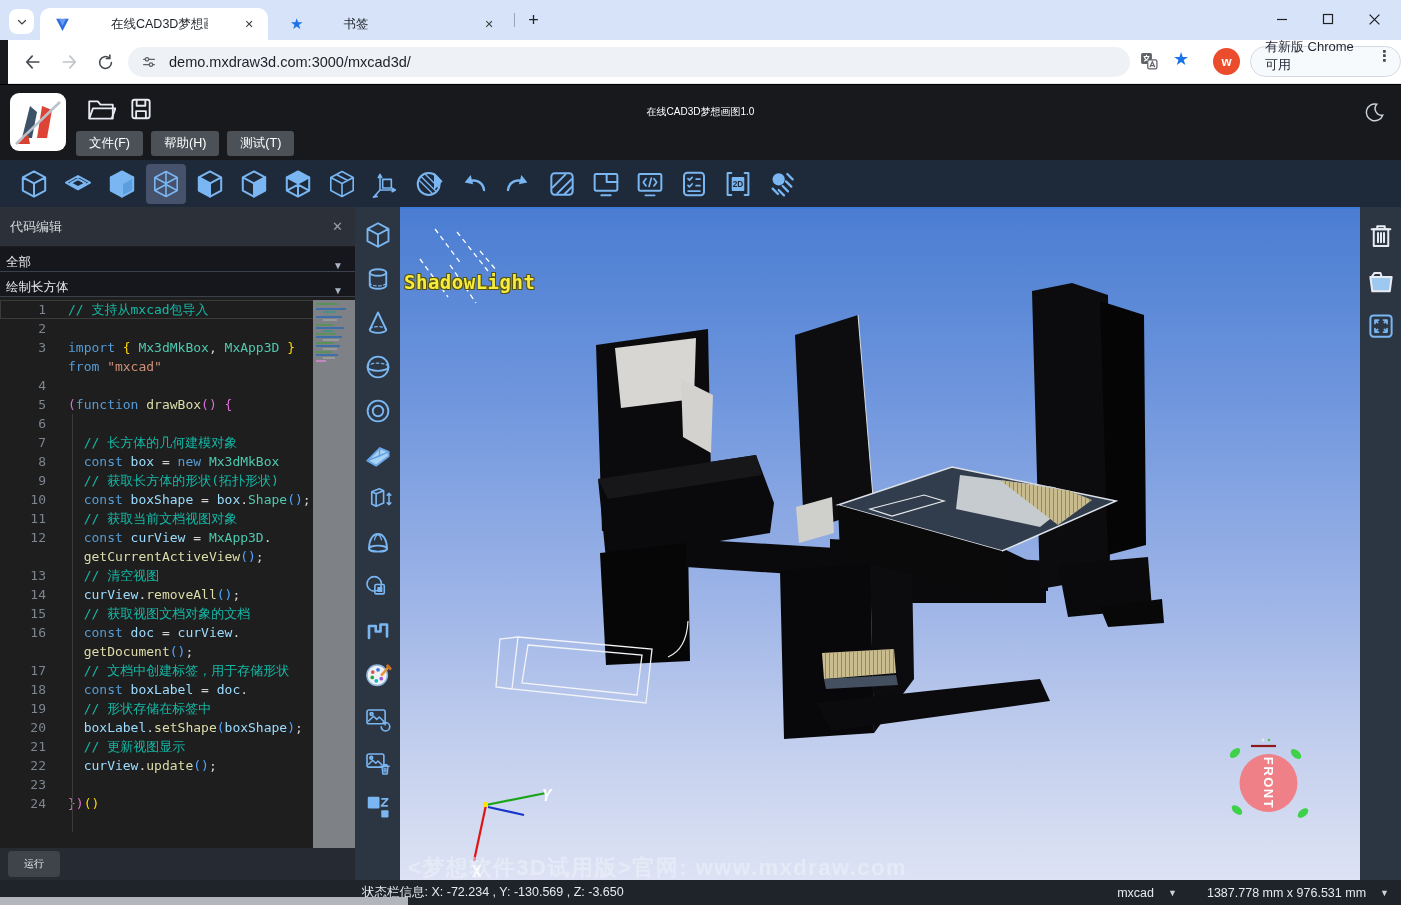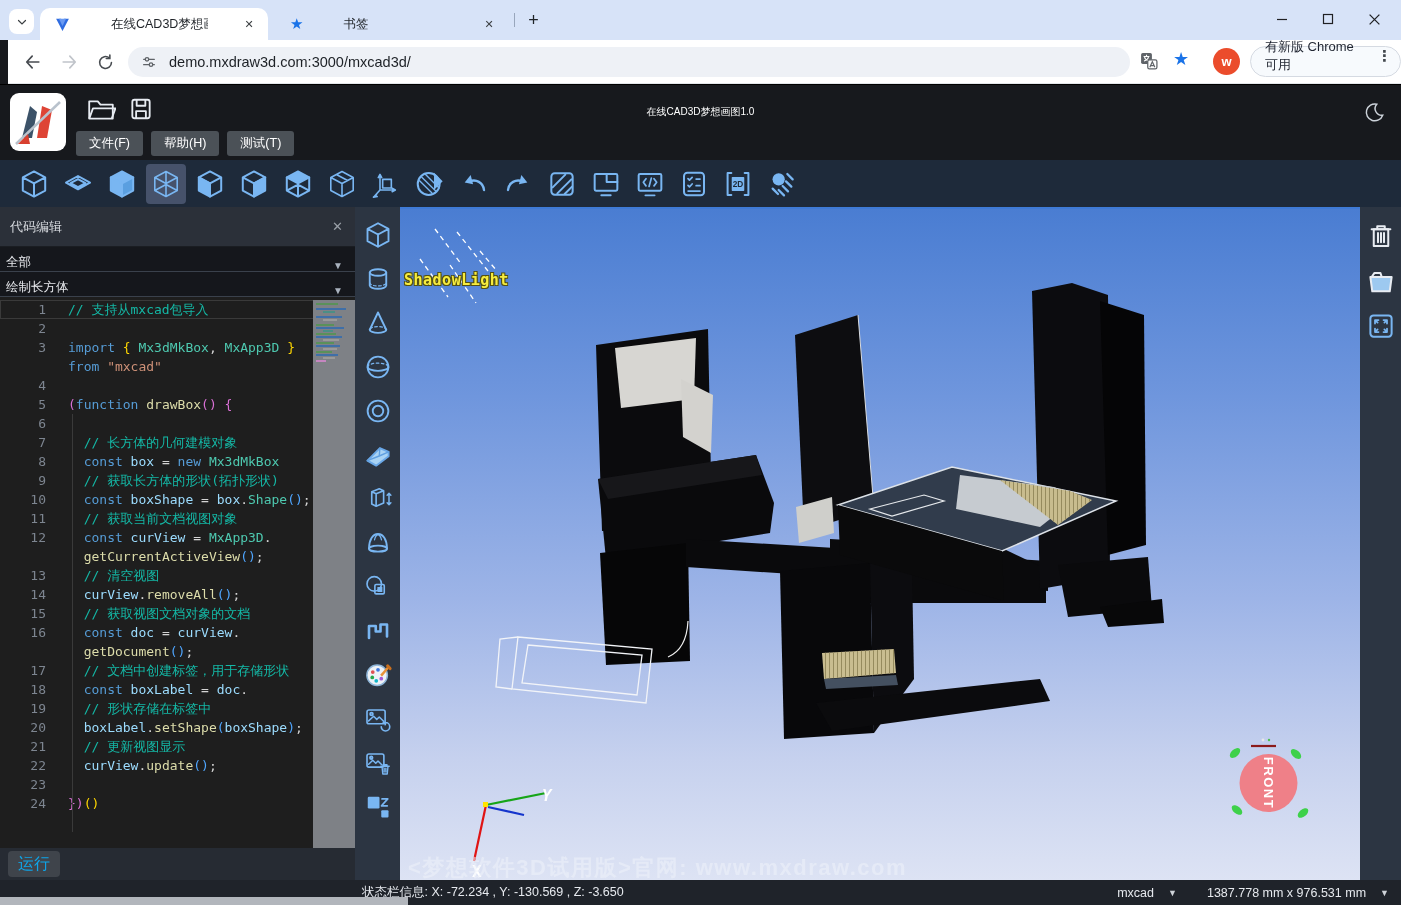--- a/index.html
+++ b/index.html
@@ -63,33 +63,33 @@
   .crow.activeline { box-shadow:inset 0 0 0 1px #3a3a3a; }
   .ln { width:46px; text-align:right; color:#7d8590; flex:none; }
   .ct { margin-left:22px; white-space:pre; }
   .tk-kw{color:#569CD6} .tk-type{color:#4EC9B0} .tk-var{color:#9CDCFE} .tk-fn{color:#DCDCAA}
   .tk-str{color:#CE9178} .tk-num{color:#B5CEA8} .tk-cmt{color:#14b8a6}
   .tk-b1{color:#FFD700} .tk-b2{color:#DA70D6} .tk-b3{color:#4FA6FF} .tk-def{color:#D4D4D4}
   .iguide { position:absolute; left:72px; top:117px; width:1px; height:418px; background:#3a3a3a; }
   .minimap { position:absolute; top:3px; right:0; width:42px; bottom:0; background:#7e8186; }
   .mmark { position:absolute; height:2px; }
   .cp-bottom { position:absolute; bottom:0; height:32px; left:0; right:0; background:#262b33; }
-  .runbtn { position:absolute; left:8px; top:3px; width:52px; height:26px; background:#3f444b; border-radius:4px; color:#0ea5e9; font-size:16px; display:flex; align-items:center; justify-content:center; }
+  .runbtn { position:absolute; left:8px; top:3px; width:52px; height:26px; background:#3f444b; border-radius:4px; color:#e5e5e5; font-size:10px; display:flex; align-items:center; justify-content:center; }
 
   
   .lstrip { width:45px; background:#2c3542; display:flex; flex-direction:column; align-items:center; padding-top:13px; gap:14px; flex:none; }
   .lstrip .tool svg, .rstrip .tool svg { width:30px; height:30px; display:block; }
   .rstrip { width:41px; background:#2c3542; display:flex; flex-direction:column; align-items:center; padding-top:14px; gap:15px; flex:none; }
 
   
   .viewport { width:960px; height:673px; position:relative; overflow:hidden; flex:none;
     background:linear-gradient(180deg,#4a7dd2 0%,#6f96dd 28%,#9db4e7 58%,#c6d1ee 82%,#dde3f4 100%);
     border-top:2px solid #3e7ad6; }
   .model-svg { position:absolute; left:0; top:0; }
-  .sl-label { position:absolute; left:4px; top:62px; font-family:"DejaVu Sans Mono",monospace; font-weight:bold; font-size:15px; color:#f7ec3e; letter-spacing:.5px;
+  .sl-label { position:absolute; left:4px; top:62px; font-family:"DejaVu Sans Mono",monospace; font-weight:bold; font-size:19px; color:#f7ec3e; letter-spacing:.5px;
     text-shadow:1px 1px 0 #55510f,-1px 1px 0 #55510f,1px -1px 0 #55510f,-1px -1px 0 #55510f; }
   .watermark { position:absolute; left:8px; top:644px; font-size:22px; font-weight:bold; color:rgba(238,242,250,.55); letter-spacing:1.5px; white-space:nowrap; }
   .front-svg { position:absolute; left:805px; top:516px; }
 
   
   .statusbar { position:absolute; top:880px; height:25px; left:0; right:0; background:#1f232a; display:flex; align-items:center; }
   .sb-left { margin-left:362px; color:#e6e9ee; font-size:12.5px; }
   .sb-right { margin-left:auto; margin-right:12px; display:flex; align-items:center; gap:30px; color:#e6e9ee; font-size:12.5px; }
   .sb-item { display:flex; align-items:center; gap:14px; }
   .sb-caret { font-size:9px; color:#cfd3d9; }

